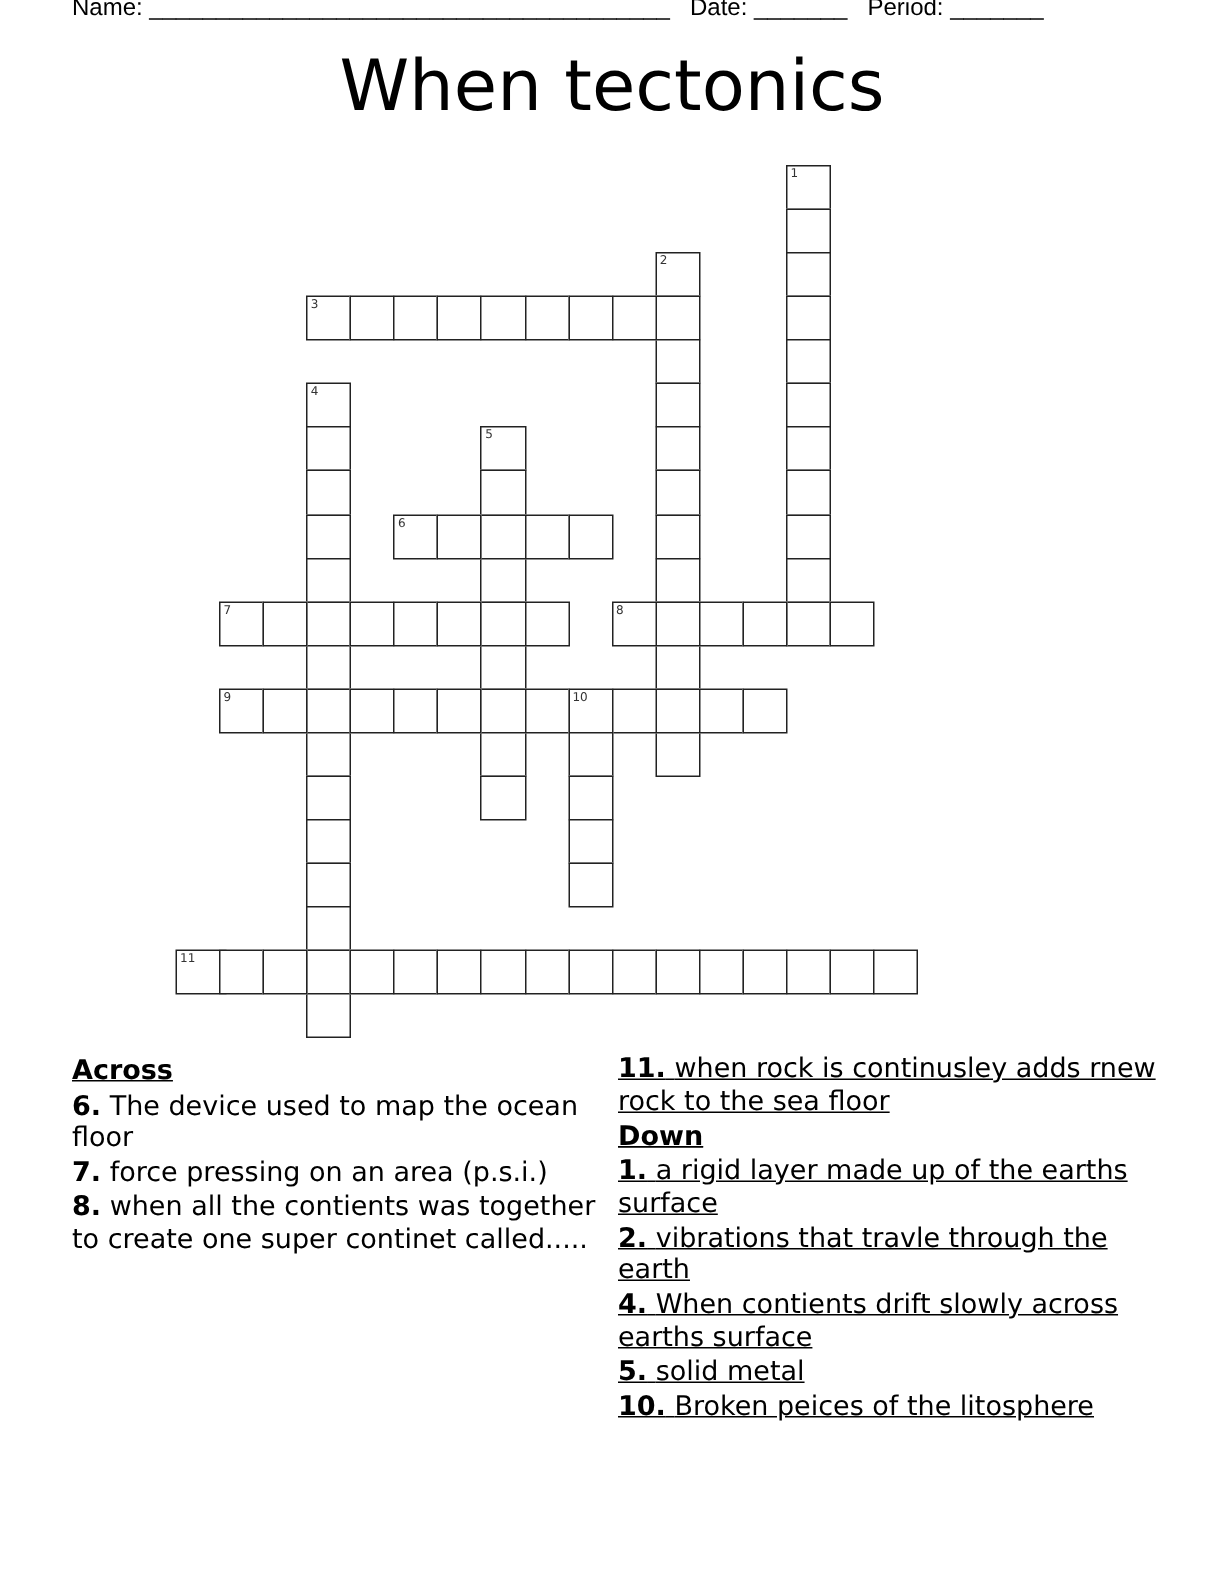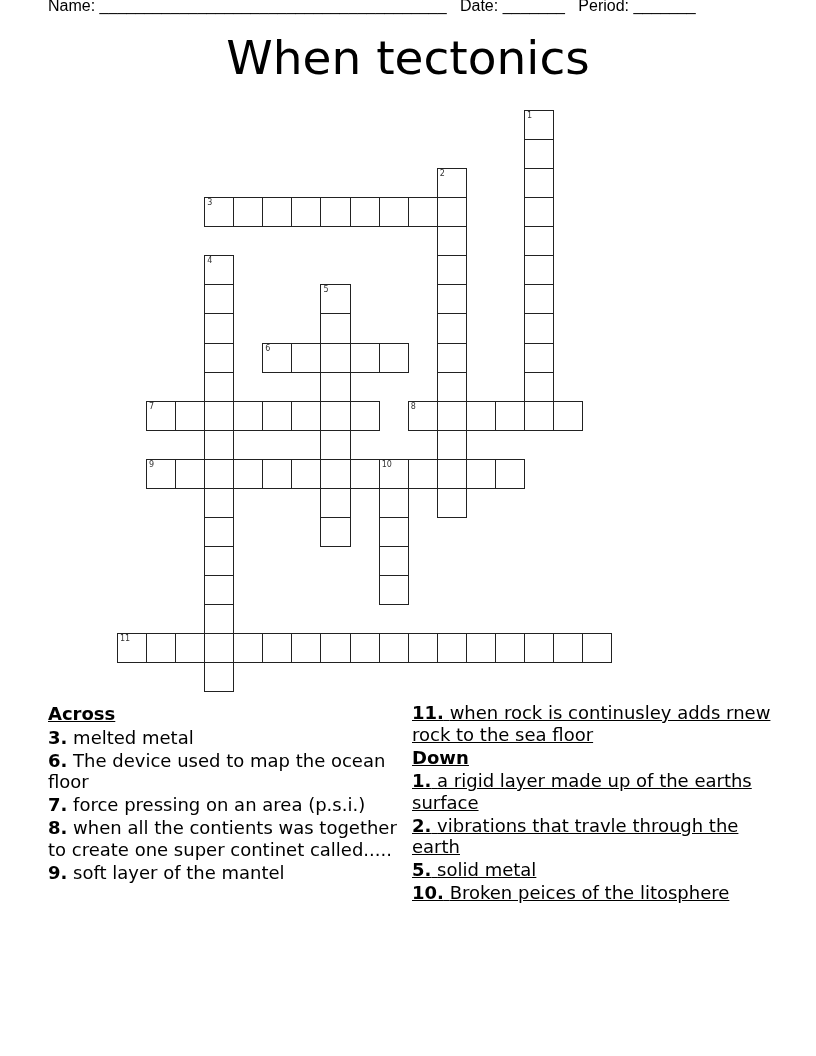--- a/index.html
+++ b/index.html
@@ -158,27 +158,26 @@
     <div class="cell" style="left: 436.77px; top: 633.26px; width: 30.07px; height: 30.07px;"></div>
     <div class="cell" style="left: 465.84px; top: 633.26px; width: 30.07px; height: 30.07px;"></div>
     <div class="cell" style="left: 494.91px; top: 633.26px; width: 30.07px; height: 30.07px;"></div>
     <div class="cell" style="left: 523.98px; top: 633.26px; width: 30.07px; height: 30.07px;"></div>
     <div class="cell" style="left: 553.05px; top: 633.26px; width: 30.07px; height: 30.07px;"></div>
     <div class="cell" style="left: 582.12px; top: 633.26px; width: 30.07px; height: 30.07px;"></div>
   </div>
 
 <div class="clues left">
   <div class="clue-heading">Across</div>
-  <div class="clue"><span class="cn">3.</span> <span>melted metal</span></div>
   <div class="clue"><span class="cn">6.</span> <span>The device used to map the ocean floor</span></div>
   <div class="clue"><span class="cn">7.</span> <span>force pressing on an area (p.s.i.)</span></div>
   <div class="clue"><span class="cn">8.</span> <span>when all the contients was together to create one super continet called.....</span></div>
-  <div class="clue"><span class="cn">9.</span> <span>soft layer of the mantel</span></div>
 </div>
 
 <div class="clues right">
   <div class="clue"><span class="cn">11.</span> <span>when rock is continusley adds rnew rock to the sea floor</span></div>
   <div class="clue-heading">Down</div>
   <div class="clue"><span class="cn">1.</span> <span>a rigid layer made up of the earths surface</span></div>
   <div class="clue"><span class="cn">2.</span> <span>vibrations that travle through the earth</span></div>
+  <div class="clue"><span class="cn">4.</span> <span>When contients drift slowly across earths surface</span></div>
   <div class="clue"><span class="cn">5.</span> <span>solid metal</span></div>
   <div class="clue"><span class="cn">10.</span> <span>Broken peices of the litosphere</span></div>
 </div>
 
 </body></html>

